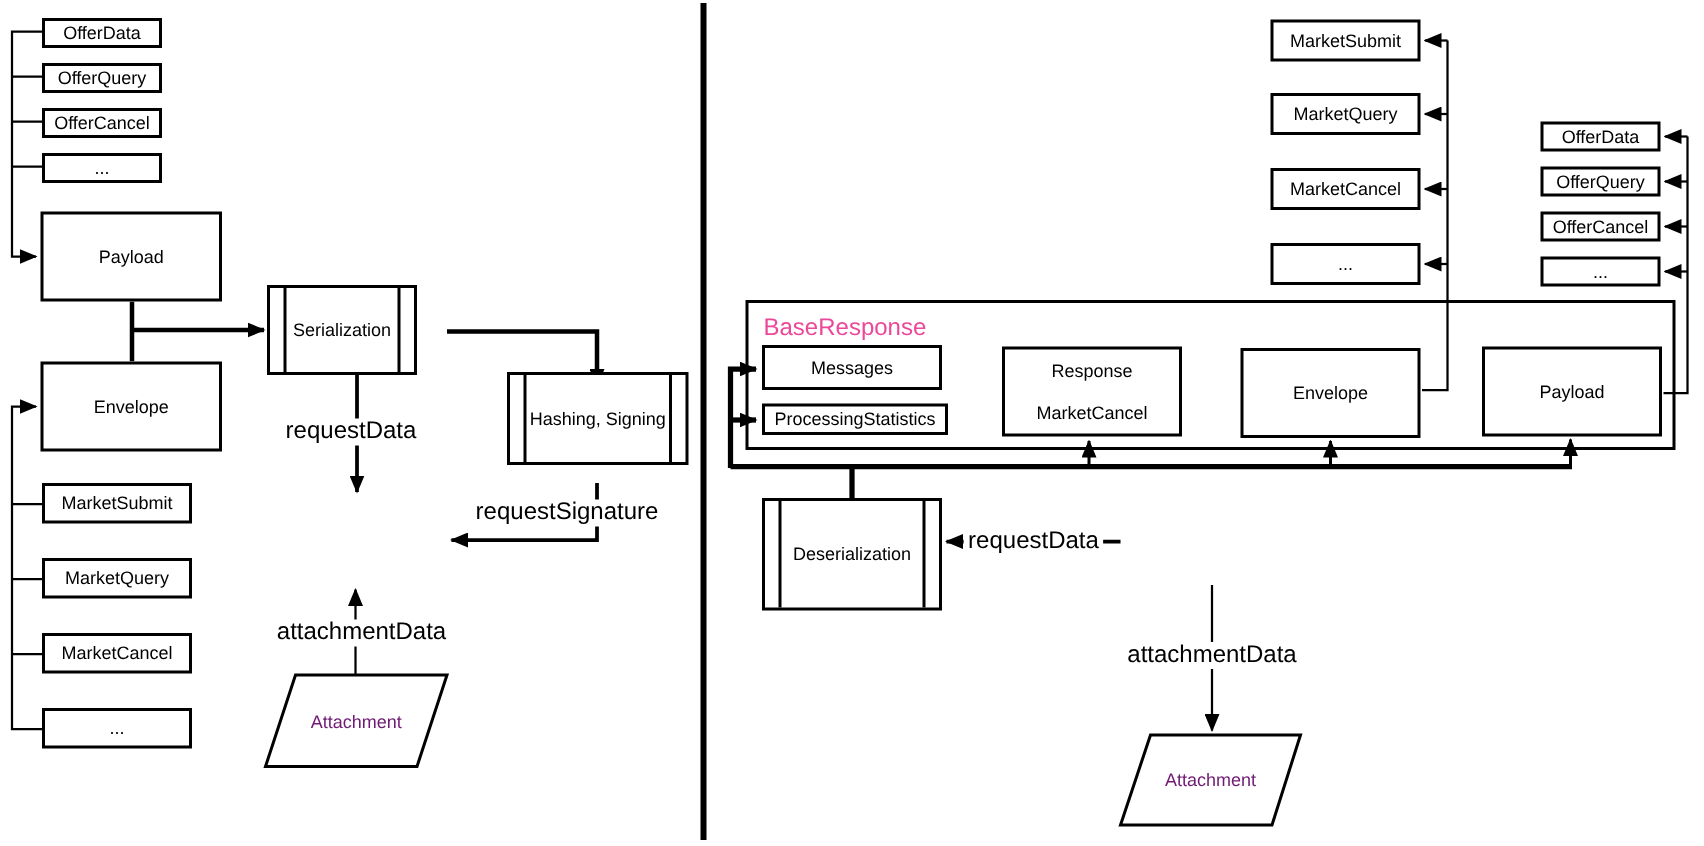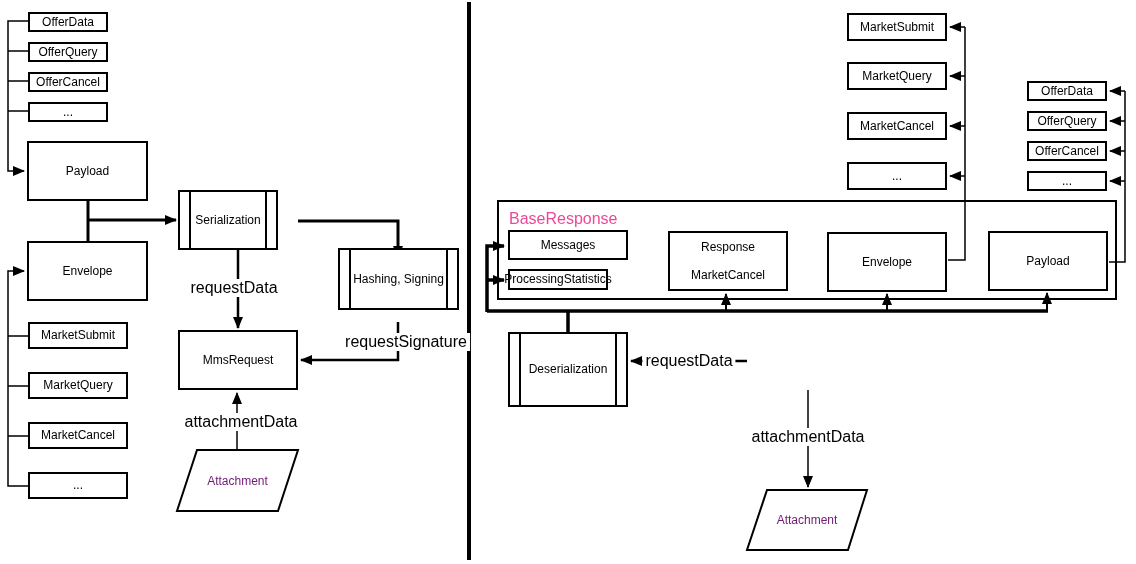--- a/index.html
+++ b/index.html
@@ -98,45 +98,44 @@
   <div class="node" style="left:27px;top:141px;width:121px;height:60px">Payload</div>
   <div class="node" style="left:27px;top:241px;width:121px;height:60px">Envelope</div>
 
   <div class="node" style="left:28px;top:322px;width:100px;height:27px">MarketSubmit</div>
   <div class="node" style="left:28px;top:372px;width:100px;height:27px">MarketQuery</div>
   <div class="node" style="left:28px;top:422px;width:100px;height:27px">MarketCancel</div>
   <div class="node" style="left:28px;top:472px;width:100px;height:27px">...</div>
 
   <div class="node process" style="left:178px;top:190px;width:100px;height:60px">Serialization</div>
   <div class="node process" style="left:338px;top:248px;width:121px;height:62px">Hashing, Signing</div>
-  <div class="node" style="left:178px;top:330px;width:120px;height:60px">MmsRequest</div>
 
   <div class="ptext" style="left:177px;top:450px;width:121px;height:61px">Attachment</div>
 
   <div class="elabel" style="left:234px;top:288px">requestData</div>
-  <div class="elabel" style="left:406px;top:342px">requestSignature</div>
+  <div class="elabel" style="left:378px;top:342px">requestSignature</div>
   <div class="elabel" style="left:241px;top:422px">attachmentData</div>
 
   <div class="divider" style="left:467px;top:2px;width:4px;height:558px"></div>
 
   <div class="node" style="left:847px;top:13px;width:100px;height:28px">MarketSubmit</div>
   <div class="node" style="left:847px;top:62px;width:100px;height:28px">MarketQuery</div>
   <div class="node" style="left:847px;top:112px;width:100px;height:28px">MarketCancel</div>
   <div class="node" style="left:847px;top:162px;width:100px;height:28px">...</div>
 
   <div class="node" style="left:1027px;top:81px;width:80px;height:20px">OfferData</div>
   <div class="node" style="left:1027px;top:111px;width:80px;height:20px">OfferQuery</div>
   <div class="node" style="left:1027px;top:141px;width:80px;height:20px">OfferCancel</div>
   <div class="node" style="left:1027px;top:171px;width:80px;height:20px">...</div>
 
   <div class="container-box" style="left:497px;top:200px;width:620px;height:100px"></div>
   <div class="container-label" style="left:509px;top:210px">BaseResponse</div>
 
   <div class="node" style="left:508px;top:230px;width:120px;height:30px">Messages</div>
-  <div class="node" style="left:508px;top:269px;width:100px;height:21px">ProcessingStatistics</div>
+  <div class="node" style="left:508px;top:269px;width:124px;height:21px">ProcessingStatistics</div>
 
   <div class="node col" style="left:668px;top:231px;width:120px;height:60px">
     <span>Response</span>
     <span>MarketCancel</span>
   </div>
 
   <div class="node" style="left:827px;top:232px;width:120px;height:60px">Envelope</div>
   <div class="node" style="left:988px;top:231px;width:120px;height:60px">Payload</div>
 
   <div class="node process" style="left:508px;top:332px;width:120px;height:75px">Deserialization</div>

